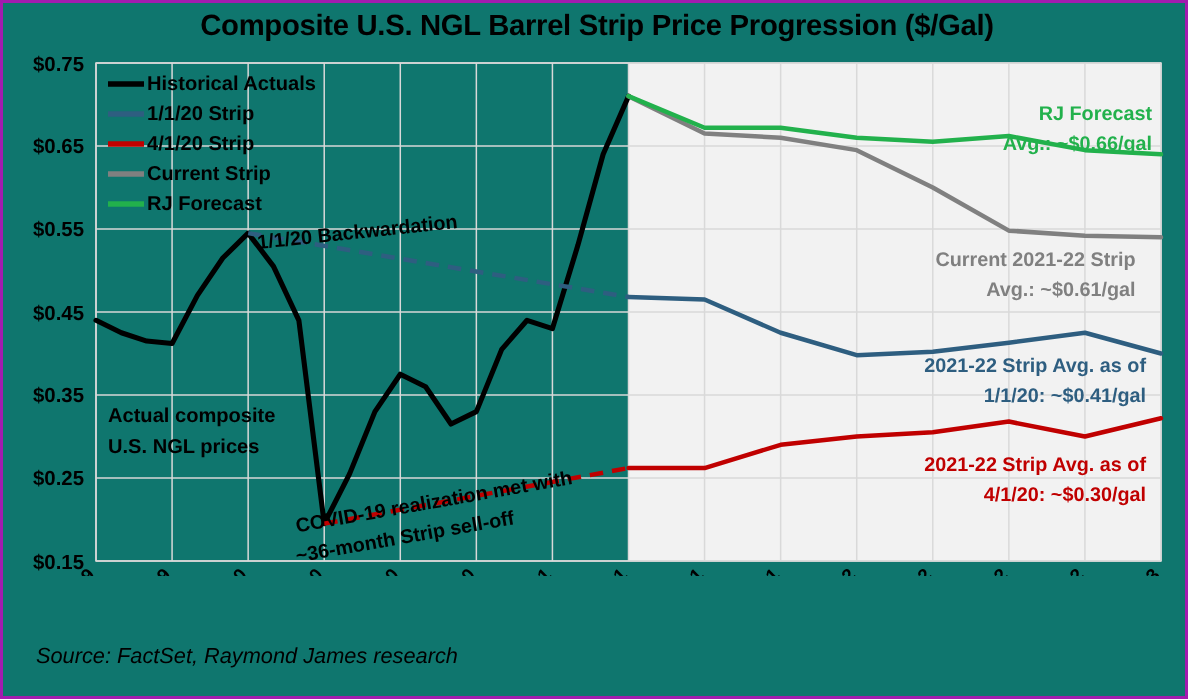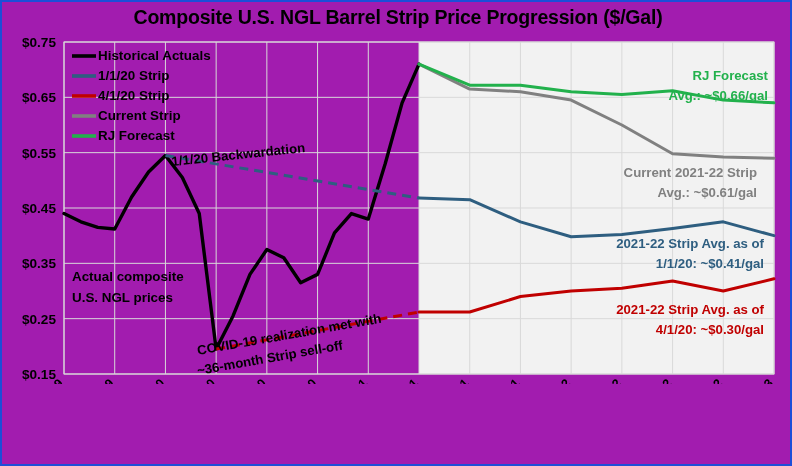--- a/index.html
+++ b/index.html
@@ -6,22 +6,22 @@
   body{
     width:792px;height:466px;
     background:#ffffff;
     font-family:"Liberation Sans", sans-serif;
     overflow:hidden;
   }
   #frame{
     position:relative;
     width:792px;height:466px;
     box-sizing:border-box;
-    border:2px solid #1d4ed8;
-    background:#a21caf;
+    border:2px solid #a21caf;
+    background:#0f766e;
   }
   #title{
     position:absolute;left:0;top:4px;width:792px;
     text-align:center;
     font-size:19.5px;font-weight:bold;color:#000;
     letter-spacing:-0.2px;
   }
   #plotwrap{
     position:absolute;left:0;top:32px;width:792px;height:350px;
   }
@@ -139,13 +139,14 @@
 
         <text class="anno" fill="#2E5E80" text-anchor="end" x="762" y="214">2021-22 Strip Avg. as of</text>
         <text class="anno" fill="#2E5E80" text-anchor="end" x="762" y="234">1/1/20: ~$0.41/gal</text>
 
         <text class="anno" fill="#C00000" text-anchor="end" x="762" y="280">2021-22 Strip Avg. as of</text>
         <text class="anno" fill="#C00000" text-anchor="end" x="762" y="300">4/1/20: ~$0.30/gal</text>
       </g>
     </svg>
   </div>
 
+  <div id="source">Source: FactSet, Raymond James research</div>
 </div>
 
 </body></html>

